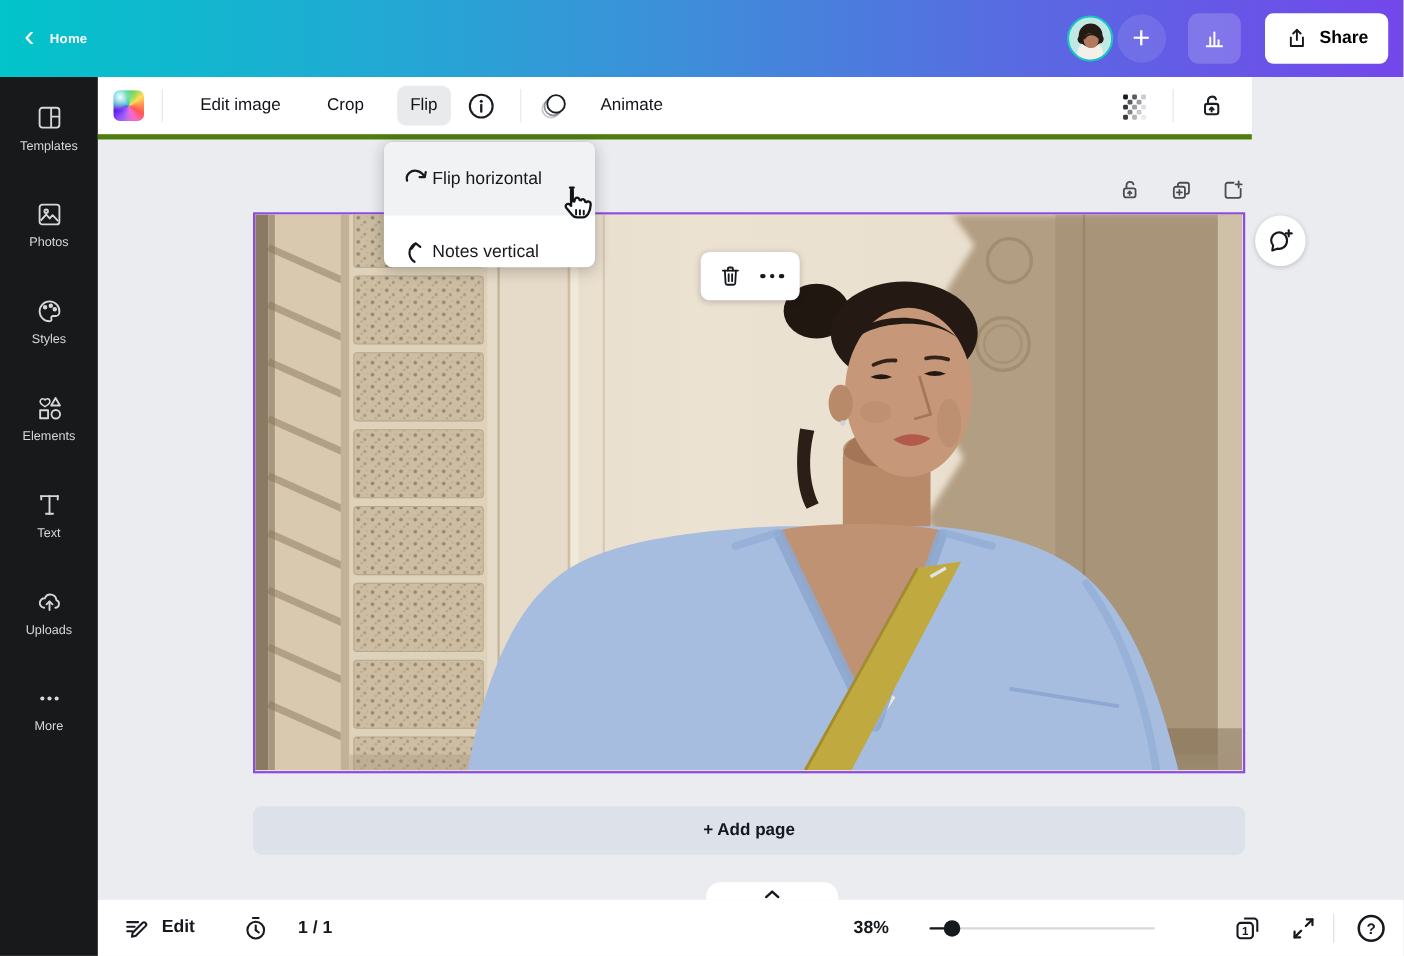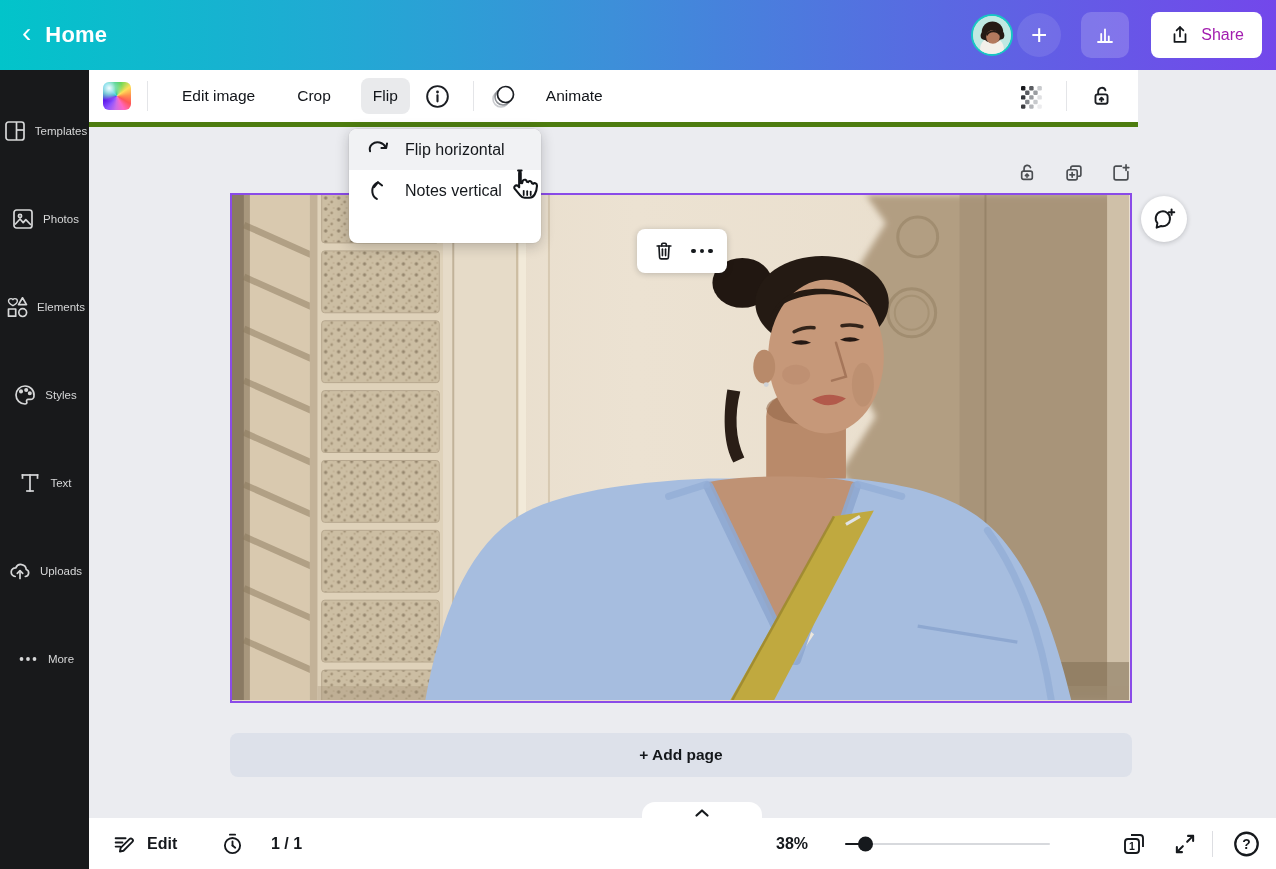--- a/index.html
+++ b/index.html
@@ -6,36 +6,36 @@
   html,body { width:1276px; height:869px; overflow:hidden; }
   body { font-family:"Liberation Sans", sans-serif; background:#ebecf0; }
   #stage { position:relative; width:1276px; height:869px; overflow:hidden; }
 
   
   .topbar { position:absolute; left:0; top:0; width:1276px; height:70px;
     background:linear-gradient(90deg,#02c4ca 0%, #23a8d4 28%, #3d8fd9 48%, #5a68e2 74%, #7347eb 100%);
     display:flex; align-items:center; }
   .home-btn { display:flex; align-items:center; gap:14px; margin-left:22px; cursor:pointer; }
   .back-chevron { color:#fff; font-size:28px; line-height:1; font-weight:400; transform:translateY(-2px); }
-  .home-label { color:#fff; font-size:22px; font-weight:700; letter-spacing:.2px; }
+  .home-label { color:#fff; font-size:12px; font-weight:700; letter-spacing:.2px; }
   .topbar-right { margin-left:auto; display:flex; align-items:center; gap:8px; margin-right:14px; }
   .avatar { width:42px; height:42px; border-radius:50%; border:2px solid #18c5c4; overflow:hidden; background:#bfe9e2; flex:0 0 auto; }
   .plus-circle { width:44px; height:44px; border-radius:50%; background:rgba(255,255,255,.10);
     display:flex; align-items:center; justify-content:center; color:#fff; font-size:28px; font-weight:300; margin-left:-4px; }
   .chart-btn { width:48px; height:46px; border-radius:10px; background:rgba(255,255,255,.18);
     display:flex; align-items:center; justify-content:center; margin-left:12px; }
   .share-btn { height:46px; border-radius:8px; background:#fff; display:flex; align-items:center;
     gap:10px; padding:0 18px; margin-left:14px; }
-  .share-label { font-size:16px; font-weight:400; color:#a21caf; }
+  .share-label { font-size:16px; font-weight:700; color:#000000; }
 
   
   .sidebar { position:absolute; left:0; top:70px; width:89px; height:799px; background:#18191b;
     display:flex; flex-direction:column; align-items:center; padding-top:24px; }
-  .side-item { width:89px; height:74px; margin-bottom:14px; display:flex; flex-direction:row;
-    align-items:center; justify-content:center; gap:7px; cursor:pointer; }
+  .side-item { width:89px; height:74px; margin-bottom:14px; display:flex; flex-direction:column;
+    align-items:center; gap:7px; cursor:pointer; }
   .side-item .lbl { color:#d6d7d8; font-size:11.5px; }
   .side-icon { width:26px; height:26px; }
 
   
   .toolbar { position:absolute; left:89px; top:70px; width:1049px; height:57px; background:#fff;
     display:flex; align-items:center; border-bottom:5px solid #4d7c0f; }
   .swatch { width:28px; height:28px; border-radius:6px; margin-left:14px;
     background:
       radial-gradient(circle at 22% 22%, rgba(255,255,255,.95) 0%, rgba(255,255,255,0) 42%),
       conic-gradient(from 120deg, #ff5757, #ff66c4, #cb6ce6, #8c52ff, #5e17eb, #0097b2, #0cc0df, #00bf63, #7ed957, #ffde59, #ff914d, #ff5757); }
@@ -55,21 +55,21 @@
   .page-actions .icon-btn { padding:2px; }
   .comment-btn { position:absolute; left:1052px; top:69px; width:46px; height:46px; border-radius:50%;
     background:#fff; box-shadow:0 1px 5px rgba(20,22,26,.22); display:flex; align-items:center; justify-content:center; }
   .mini-toolbar { position:absolute; left:548px; top:102px; width:90px; height:44px; border-radius:8px;
     background:#fff; box-shadow:0 1px 6px rgba(20,22,26,.22); display:flex; align-items:center; justify-content:center; gap:14px; }
   .dots3 { display:flex; gap:4px; }
   .dots3 i { width:4.5px; height:4.5px; border-radius:50%; background:#16191d; }
 
   .dropdown { position:absolute; left:260px; top:2px; width:192px; height:114px; border-radius:8px;
     background:#fff; box-shadow:0 3px 14px rgba(20,22,26,.24), 0 0 0 1px rgba(20,22,26,.04); overflow:hidden; }
-  .dd-item { height:41px; display:flex; align-items:center; gap:13px; padding-left:16px; cursor:pointer; }
+  .dd-item { height:67px; display:flex; align-items:center; gap:1px; padding-left:16px; cursor:pointer; }
   .dd-item.hl { background:#f1f2f4; }
   .dd-label { font-size:16px; color:#15181c; }
 
   .cursor { position:absolute; left:413px; top:39px; width:42px; height:42px; pointer-events:none; }
 
   .add-page-btn { position:absolute; left:141px; top:606px; width:902px; height:44px; border-radius:8px;
     background:#dde1ea; display:flex; align-items:center; justify-content:center; cursor:pointer; }
   .add-page-label { font-size:15.5px; font-weight:700; color:#14171b; }
 
   .pull-tab { position:absolute; left:553px; bottom:0; width:120px; height:16px; background:#fff;
@@ -148,39 +148,39 @@
         <g fill="none" stroke="#d6d7d8" stroke-width="1.7" stroke-linejoin="round">
           <rect x="4" y="4" width="18" height="18" rx="2.5"></rect>
           <circle cx="10" cy="10" r="1.6"></circle>
           <path d="M5 18.5 l5-5.5 3.2 3.6 2.6-3 5.2 5.4"></path>
         </g>
       </svg>
       <span class="lbl">Photos</span>
     </div>
     <div class="side-item">
       <svg class="side-icon" viewBox="0 0 26 26">
+        <g fill="none" stroke="#d6d7d8" stroke-width="1.7">
+          <path d="M13 4 a9 9 0 1 0 0 18 c1.6 0 2.2-1 1.7-2.1 -.6-1.2.2-2.6 1.6-2.6 h2.2 c1.9 0 3.5-1.5 3.5-3.4 A9 9 0 0 0 13 4 z"></path>
+          <circle cx="9" cy="9.4" r="1.2" fill="#d6d7d8"></circle>
+          <circle cx="14.2" cy="8" r="1.2" fill="#d6d7d8"></circle>
+          <circle cx="17.8" cy="11.2" r="1.2" fill="#d6d7d8"></circle>
+        </g>
+      </svg>
+      <span class="lbl">Styles</span>
+    </div>
+    <div class="side-item">
+      <svg class="side-icon" viewBox="0 0 26 26">
         <g fill="none" stroke="#d6d7d8" stroke-width="1.7" stroke-linejoin="round">
           <path d="M4.5 7.6 c0-1.7 1.4-3 3-3 1 0 1.9.5 2.4 1.3 .5-.8 1.4-1.3 2.4-1.3 1.6 0 3 1.3 3 3 0 2.7-3.4 4.6-5.4 5.7 -2-1.1-5.4-3-5.4-5.7z" transform="scale(0.82) translate(1,1)"></path>
           <path d="M18.5 3.8 L22.5 10.6 L14.5 10.6 Z"></path>
           <rect x="4.5" y="15" width="7.2" height="7.2"></rect>
           <circle cx="18.7" cy="18.6" r="3.9"></circle>
         </g>
       </svg>
       <span class="lbl">Elements</span>
-    </div>
-    <div class="side-item">
-      <svg class="side-icon" viewBox="0 0 26 26">
-        <g fill="none" stroke="#d6d7d8" stroke-width="1.7">
-          <path d="M13 4 a9 9 0 1 0 0 18 c1.6 0 2.2-1 1.7-2.1 -.6-1.2.2-2.6 1.6-2.6 h2.2 c1.9 0 3.5-1.5 3.5-3.4 A9 9 0 0 0 13 4 z"></path>
-          <circle cx="9" cy="9.4" r="1.2" fill="#d6d7d8"></circle>
-          <circle cx="14.2" cy="8" r="1.2" fill="#d6d7d8"></circle>
-          <circle cx="17.8" cy="11.2" r="1.2" fill="#d6d7d8"></circle>
-        </g>
-      </svg>
-      <span class="lbl">Styles</span>
     </div>
     <div class="side-item">
       <svg class="side-icon" viewBox="0 0 26 26">
         <g fill="none" stroke="#d6d7d8" stroke-width="1.7" stroke-linecap="square">
           <line x1="5.5" y1="5" x2="20.5" y2="5"></line>
           <line x1="5.5" y1="5" x2="5.5" y2="8"></line>
           <line x1="20.5" y1="5" x2="20.5" y2="8"></line>
           <line x1="13" y1="5" x2="13" y2="21"></line>
           <line x1="10" y1="21" x2="16" y2="21"></line>
         </g>

